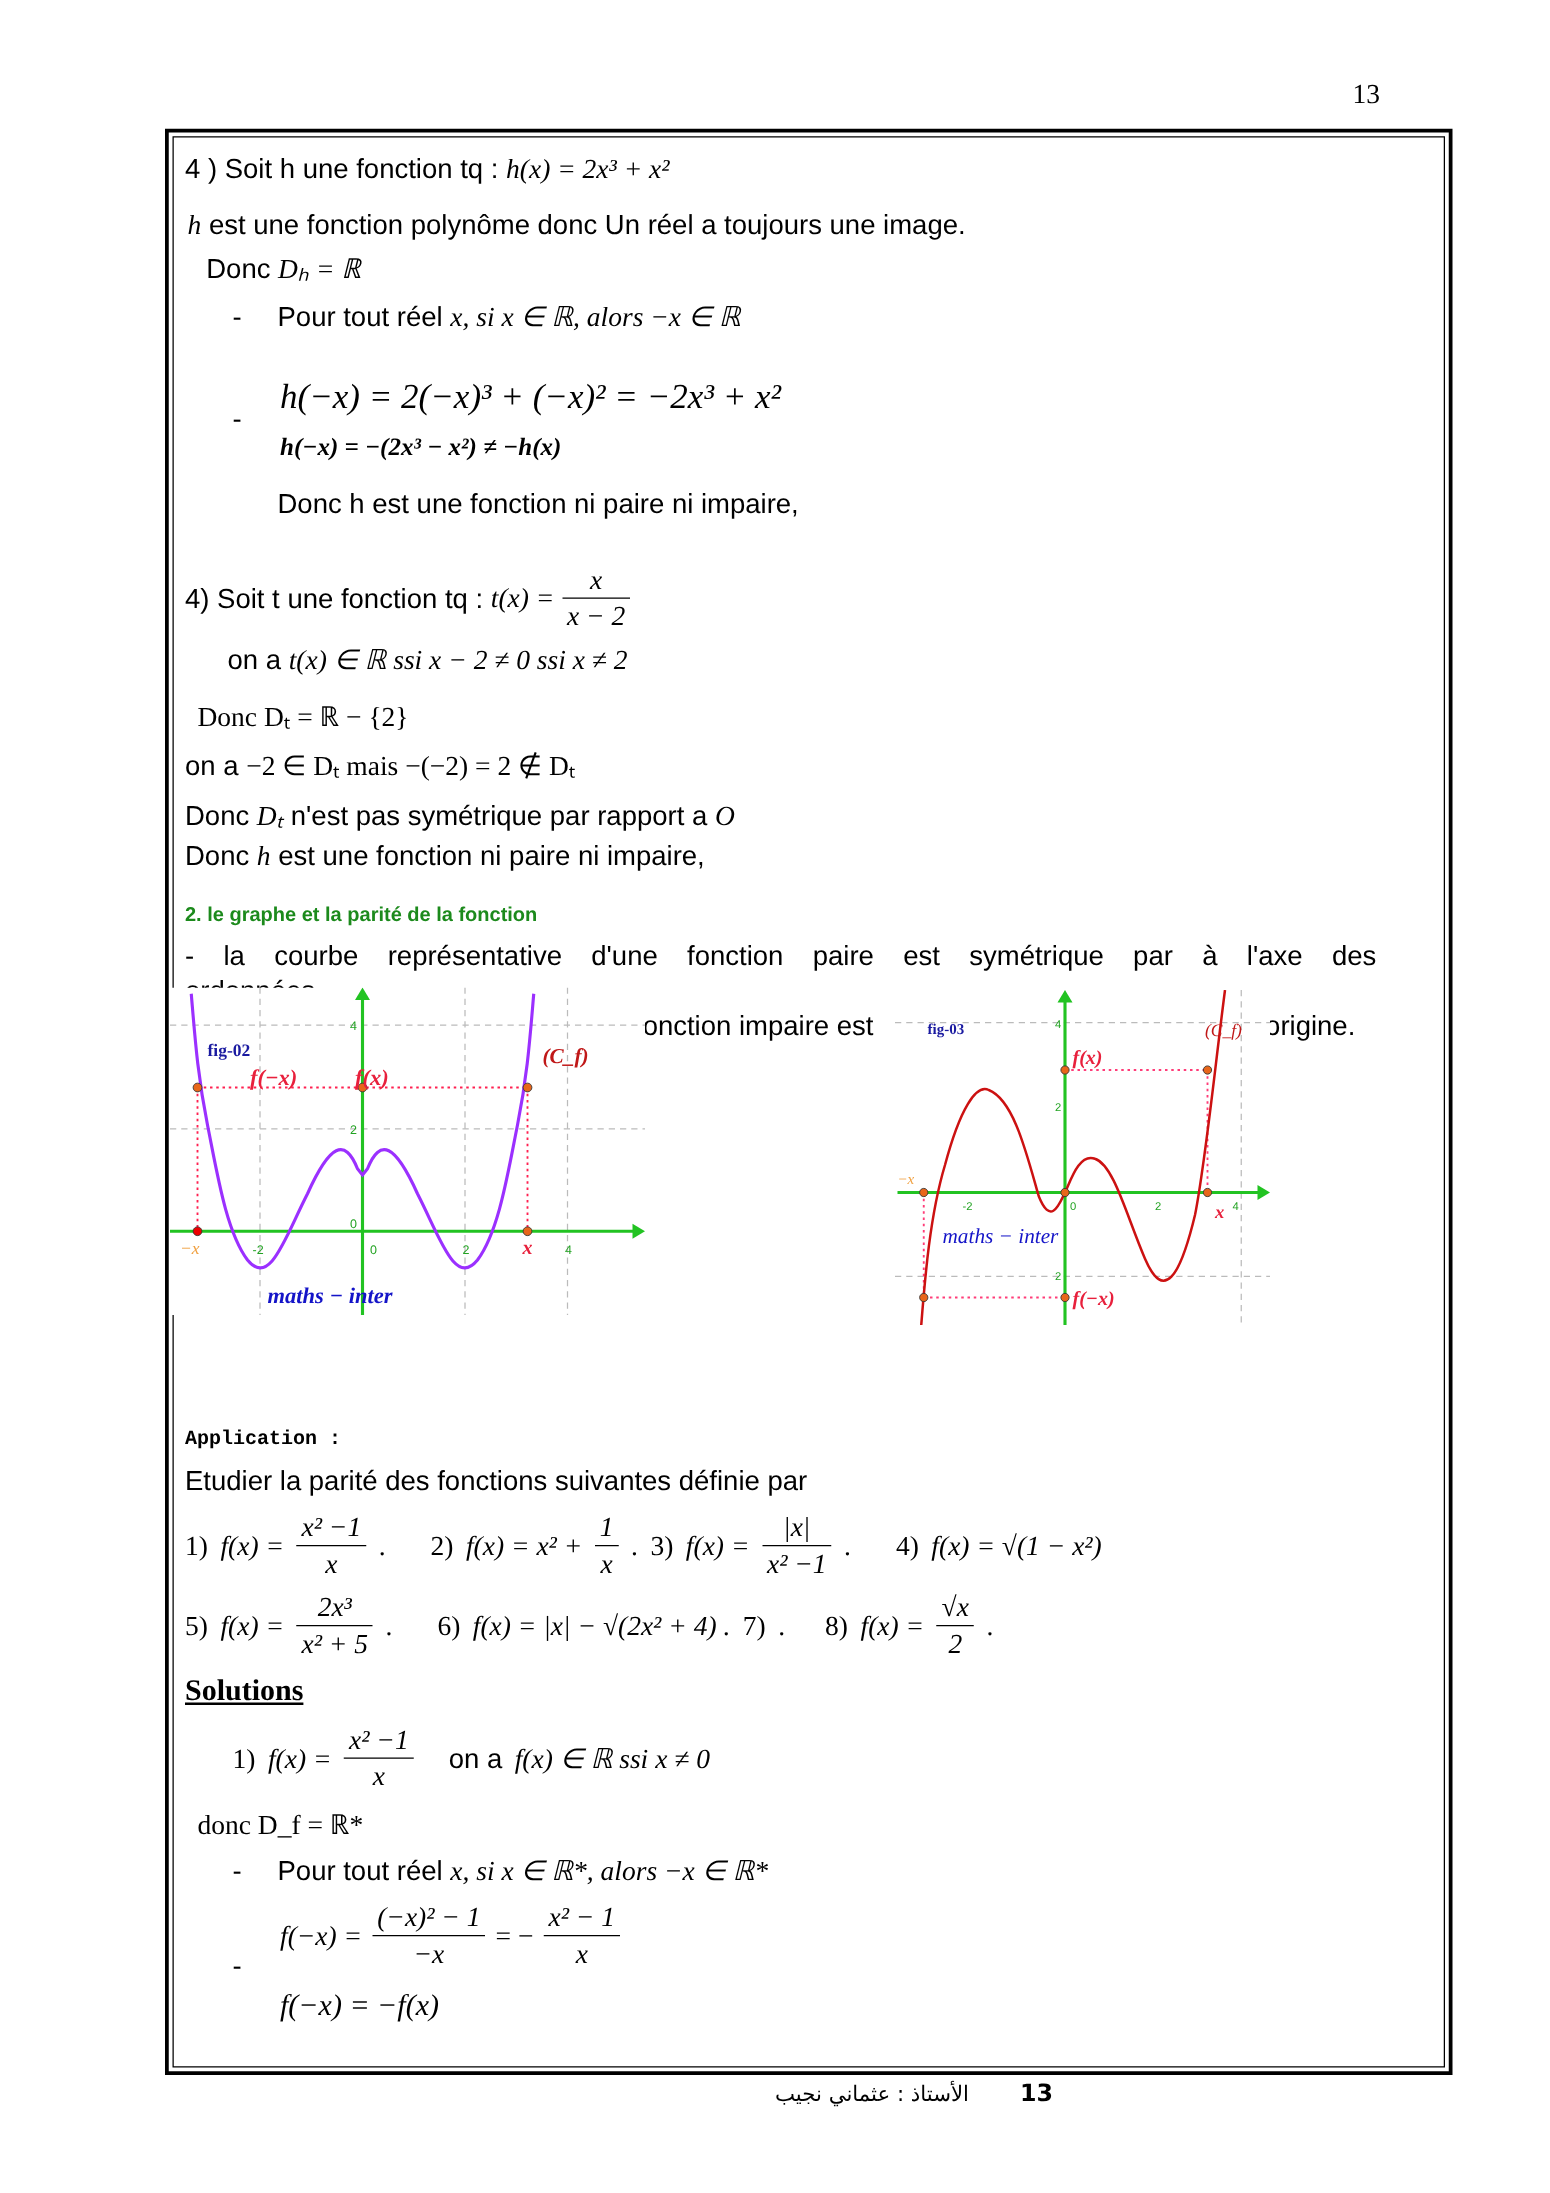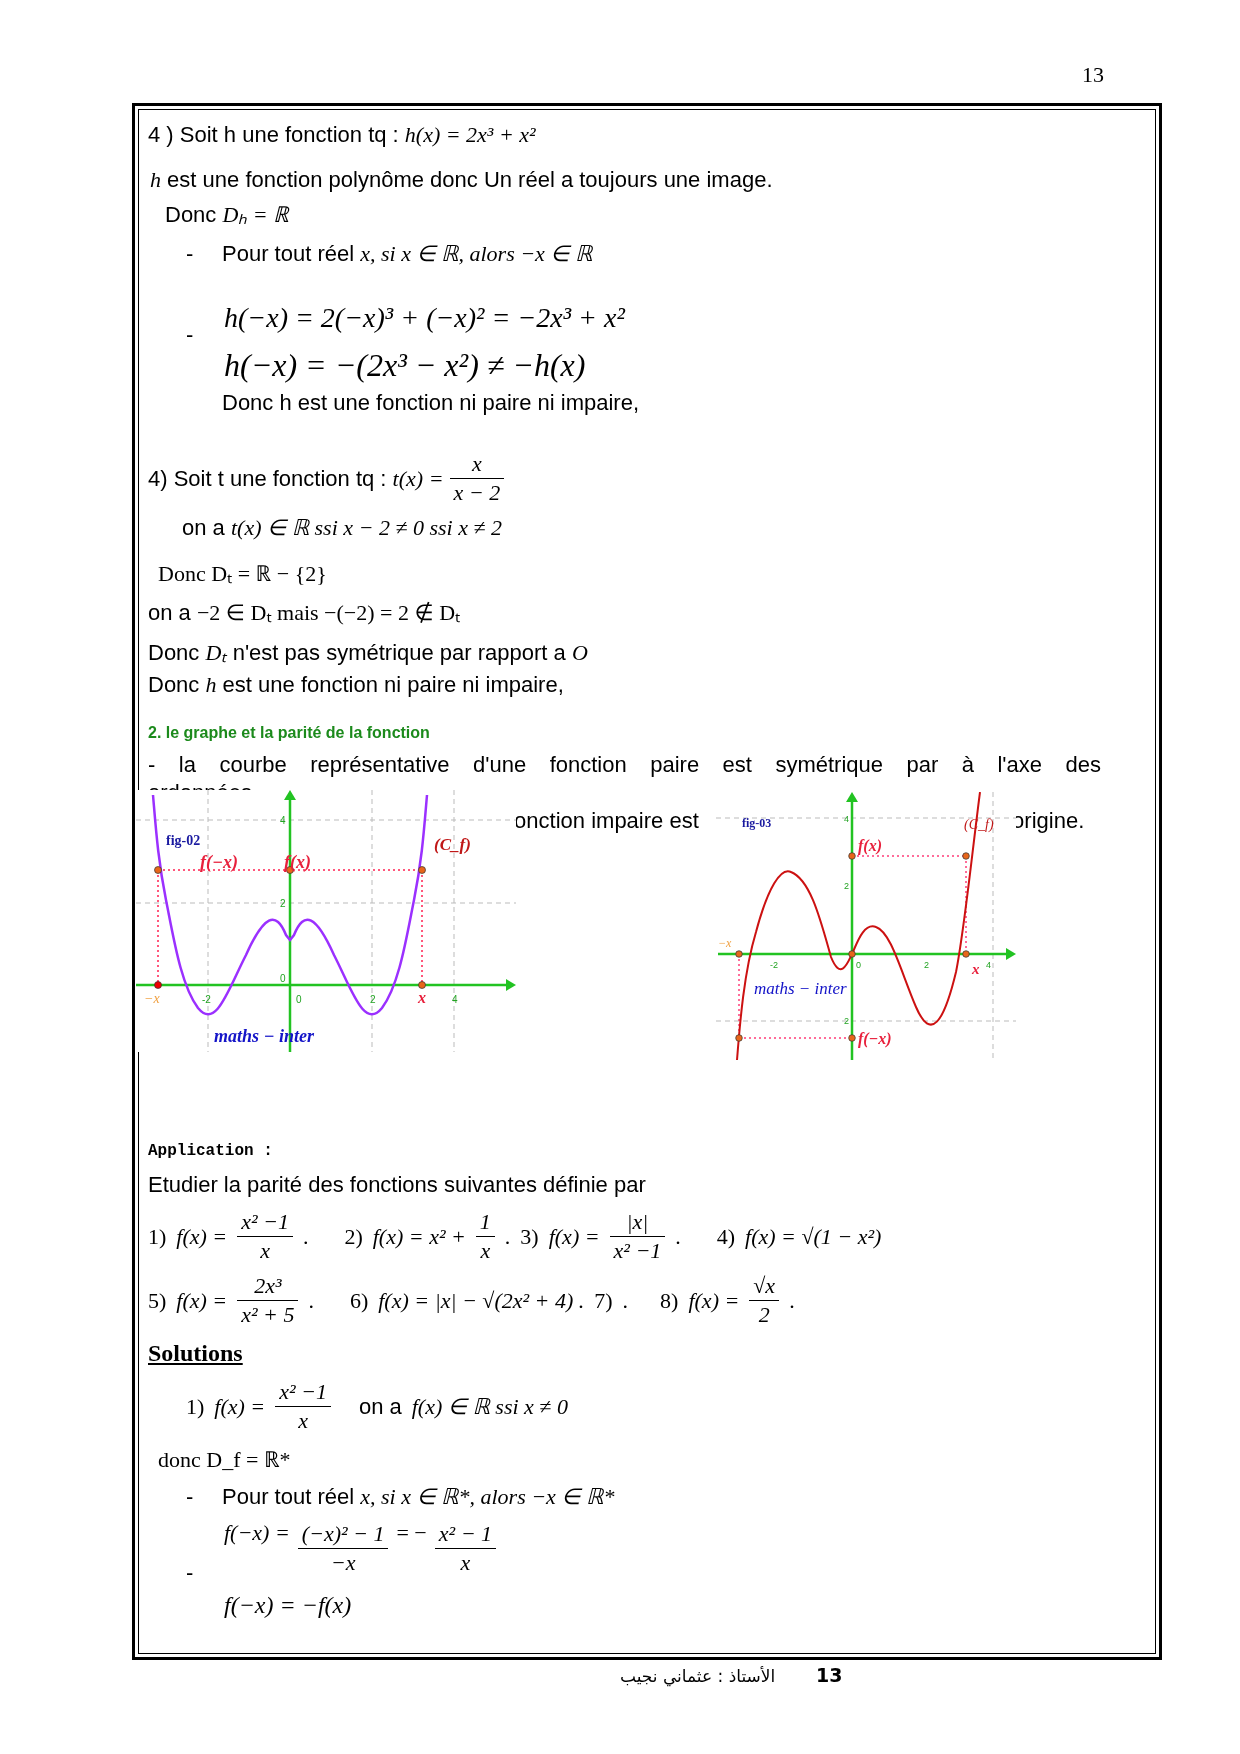--- a/index.html
+++ b/index.html
@@ -37,21 +37,21 @@
 </div>
 <div class="abs t" style="left:148px; top:198px;margin-left:17px;">
   <span>Donc </span><span class="m mi">Dₕ = ℝ</span>
 </div>
 <div class="abs t" style="left:186px; top:241px;">-</div>
 <div class="abs t" style="left:222px; top:241px;">
   <span>Pour tout réel </span><span class="m mi">x,  si  x ∈ ℝ, alors  −x ∈ ℝ</span>
 </div>
 <div class="abs t" style="left:186px; top:322px;">-</div>
 <div class="abs m mi" style="left:224px; top:302px; font-size:28px;">h(−x) = 2(−x)³ + (−x)² = −2x³ + x²</div>
-<div class="abs m mi" style="left:224px; top:347px; font-size:32px;">h(−x) = −(2x³ − x²) ≠ −h(x)</div>
+<div class="abs m mi" style="left:224px; top:347px; font-size:20px;font-weight:bold;">h(−x) = −(2x³ − x²) ≠ −h(x)</div>
 <div class="abs t" style="left:222px; top:390px;">Donc h  est une fonction ni paire ni impaire,</div>
 
 <div class="abs t" style="left:148px; top:450px;">
   <span style="display:inline-block; vertical-align:middle;">4)  Soit t une fonction tq : </span>
   <span class="m mi" style="vertical-align:middle;">t(x) =</span>
   <span class="frac mi"><span class="num">x</span><span class="den">x − 2</span></span>
 </div>
 <div class="abs t" style="left:182px; top:515px;">
   <span>on a </span><span class="m mi">t(x) ∈ ℝ  ssi   x − 2 ≠ 0  ssi  x ≠ 2</span>
 </div>
@@ -231,21 +231,21 @@
   <span class="mi">f(x) ∈ ℝ  ssi    x ≠ 0</span>
 </div>
 <div class="abs m" style="left:158px; top:1443px;">donc  D_f = ℝ*</div>
 
 <div class="abs t" style="left:186px; top:1484px;">-</div>
 <div class="abs t" style="left:222px; top:1484px;">
   <span>Pour tout réel </span><span class="m mi">x,  si  x ∈ ℝ*, alors  −x ∈ ℝ*</span>
 </div>
 
 <div class="abs t" style="left:186px; top:1560px;">-</div>
-<div class="abs m" style="left:224px; top:1520px; display:flex; align-items:flex-start; gap:8px;">
+<div class="abs m" style="left:224px; top:1520px; display:flex; align-items:center; gap:8px;">
   <span class="mi">f(−x) =</span>
   <span class="frac mi">
       <span class="num">(−x)² − 1</span>
       <span class="den">−x</span>
     </span>
   <span>= −</span>
   <span class="frac mi">
       <span class="num">x² − 1</span>
       <span class="den">x</span>
     </span>

